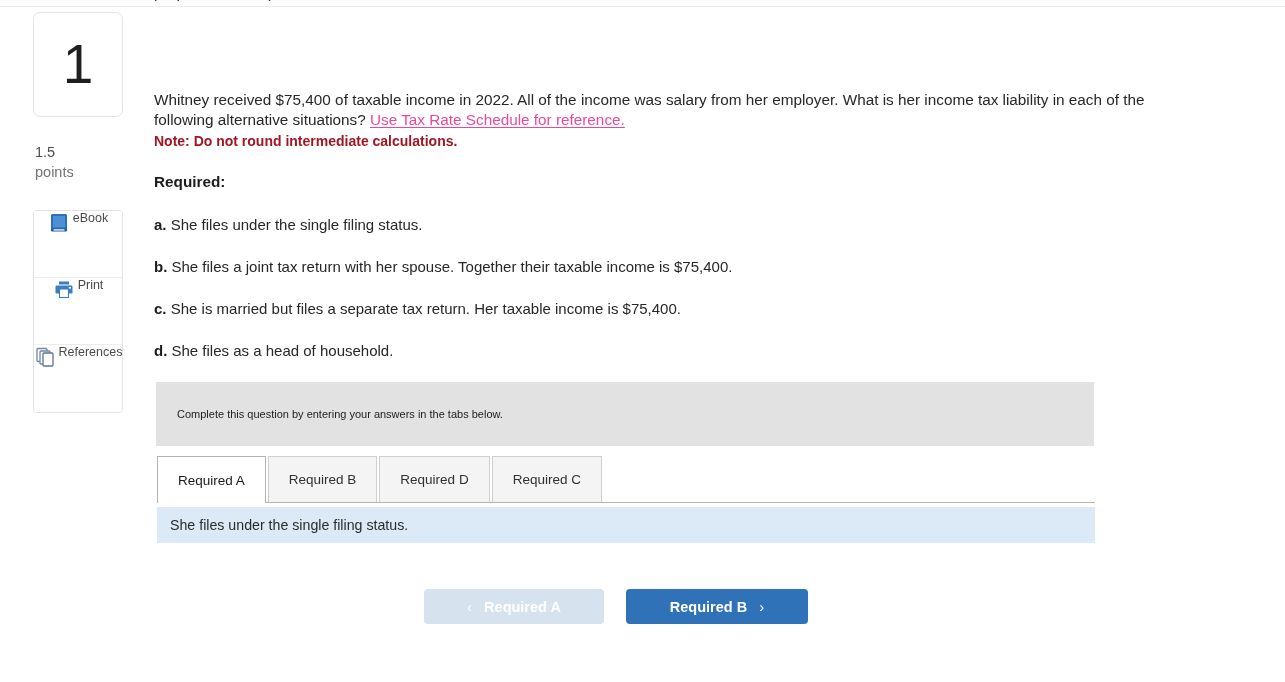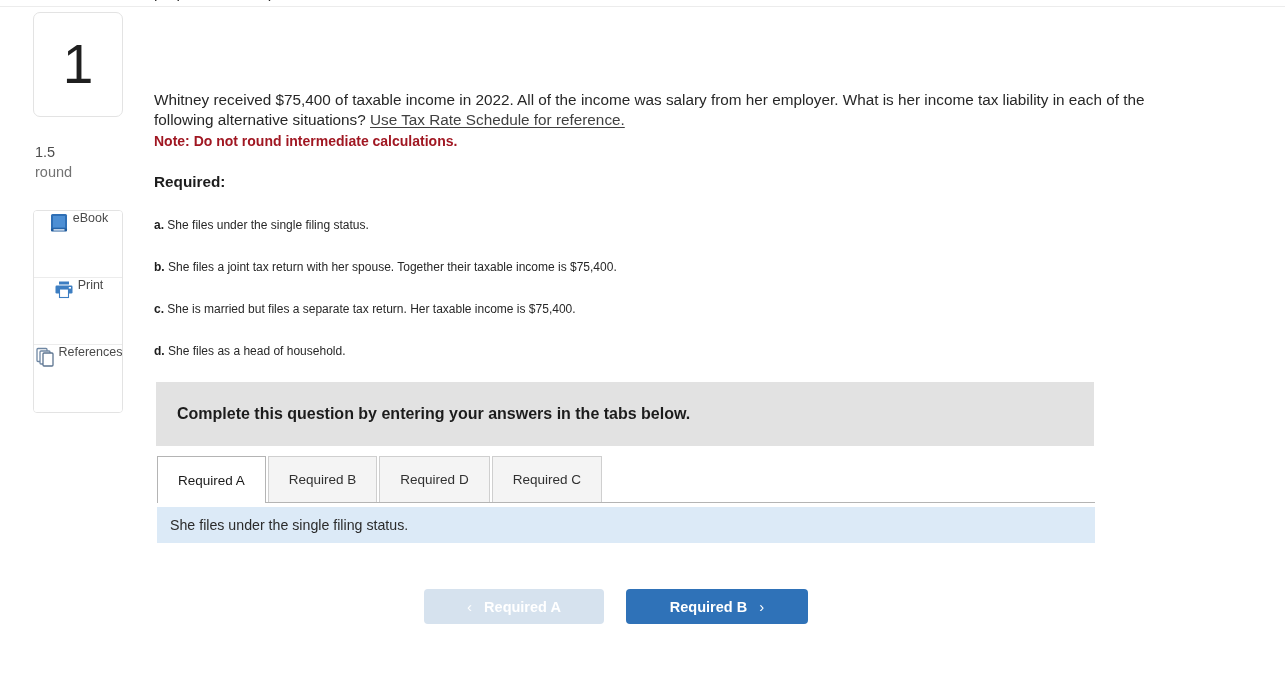--- a/index.html
+++ b/index.html
@@ -105,21 +105,21 @@
 
   .qtext {
     position: absolute;
     left: 0; top: 90px;
     width: 1024px;
     font-size: 15.3px;
     line-height: 20px;
     color: #272727;
   }
   .qtext a {
-    color: #404040;
+    color: #ec4899;
     text-underline-offset: 2px;
   }
   .note {
     display: block;
     margin-top: 1px;
     color: #a01722;
     font-weight: bold;
     font-size: 14px;
   }
 
@@ -130,41 +130,41 @@
     font-weight: bold;
     color: #1c1c1c;
   }
 
   .req-list {
     position: absolute;
     left: 0; top: 215px;
     width: 900px;
   }
   .req-item {
-    font-size: 12px;
+    font-size: 15px;
     color: #272727;
     line-height: 20px;
     margin-bottom: 22px;
   }
   .req-item b { font-weight: bold; color: #1c1c1c; }
 
   
   .banner {
     position: absolute;
     left: 2px; top: 382px;
     width: 938px;
     height: 64px;
     background: #e2e2e2;
     display: flex;
     align-items: center;
     padding-left: 21px;
   }
   .banner-text {
-    font-size: 16px;
-    font-weight: bold;
+    font-size: 11px;
+    font-weight: normal;
     color: #1c1c1c;
   }
 
   
   .tabs {
     position: absolute;
     left: 3px; top: 456px;
     display: flex;
     align-items: flex-end;
     width: 938px;
@@ -284,21 +284,21 @@
   <div class="top-rule"></div>
 
   <div class="rail">
 
     <div class="qnum-box">
       <div class="qnum">1</div>
     </div>
 
     <div class="points-wrap">
       <div class="points-value">1.5</div>
-      <div class="points-label">round</div>
+      <div class="points-label">points</div>
     </div>
 
     <div class="tool-group">
 
       <div class="tool-item">
         <span class="tool-icon">
           <svg width="22" height="22" viewBox="0 0 22 22">
             <rect x="3" y="2" width="16" height="17" rx="1.5" fill="#2f6fb5"></rect>
             <rect x="5" y="4" width="12" height="11.5" fill="#4d8fd4"></rect>
             <rect x="3" y="16.5" width="16" height="3" rx="1" fill="#1f5b9c"></rect>

